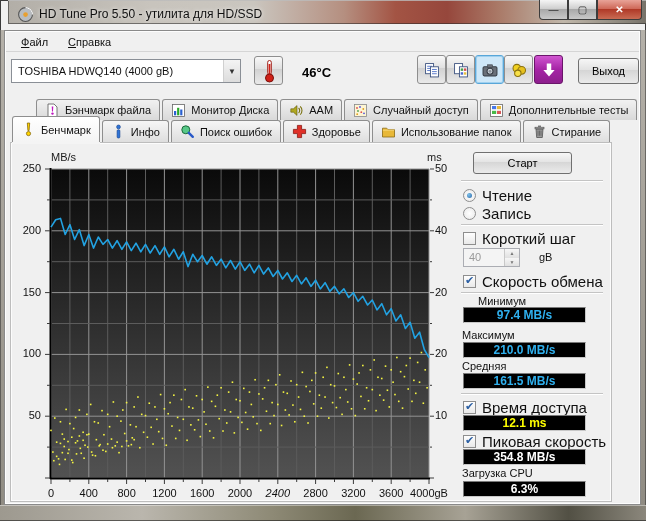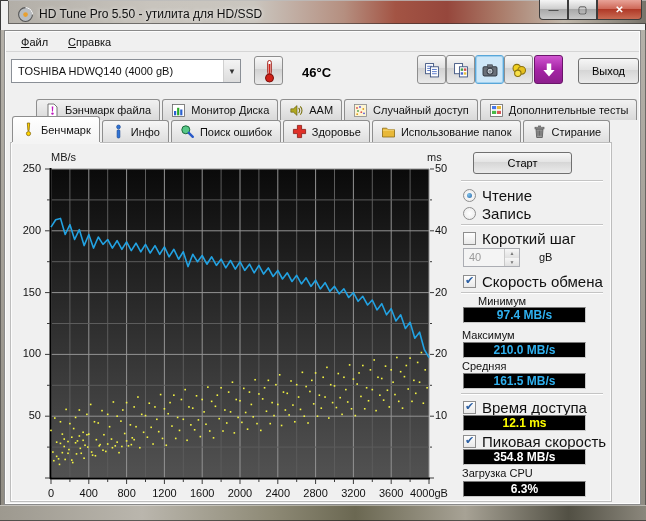--- a/index.html
+++ b/index.html
@@ -627,21 +627,21 @@
           <div class="mstick" style="left: 424px; top: 80.8px;">40</div>
           <div class="mstick" style="left: 424px; top: 142.6px;">20</div>
           <div class="mstick" style="left: 424px; top: 204.4px;">20</div>
           <div class="mstick" style="left: 424px; top: 266.2px;">10</div>
           <div class="xtick" style="left: 18px; top: 344px;">0</div>
           <div class="xtick" style="left: 55.8px; top: 344px;">400</div>
           <div class="xtick" style="left: 93.6px; top: 344px;">800</div>
           <div class="xtick" style="left: 131.4px; top: 344px;">1200</div>
           <div class="xtick" style="left: 169.2px; top: 344px;">1600</div>
           <div class="xtick" style="left: 207px; top: 344px;">2000</div>
-          <div class="xtick" style="left: 244.8px; top: 344px;">2400</div>
+          <div class="xtick" style="left: 244.8px; top: 344px; font-style: italic;">2400</div>
           <div class="xtick" style="left: 282.6px; top: 344px;">2800</div>
           <div class="xtick" style="left: 320.4px; top: 344px;">3200</div>
           <div class="xtick" style="left: 358.2px; top: 344px;">3600</div>
           <div class="xtick" style="left: 396px; top: 344px;">4000gB</div>
         </div>
 
       <div class="startbtn">
         <span>Старт</span>
       </div>
       <div class="sep" style="top:37px;"></div>

